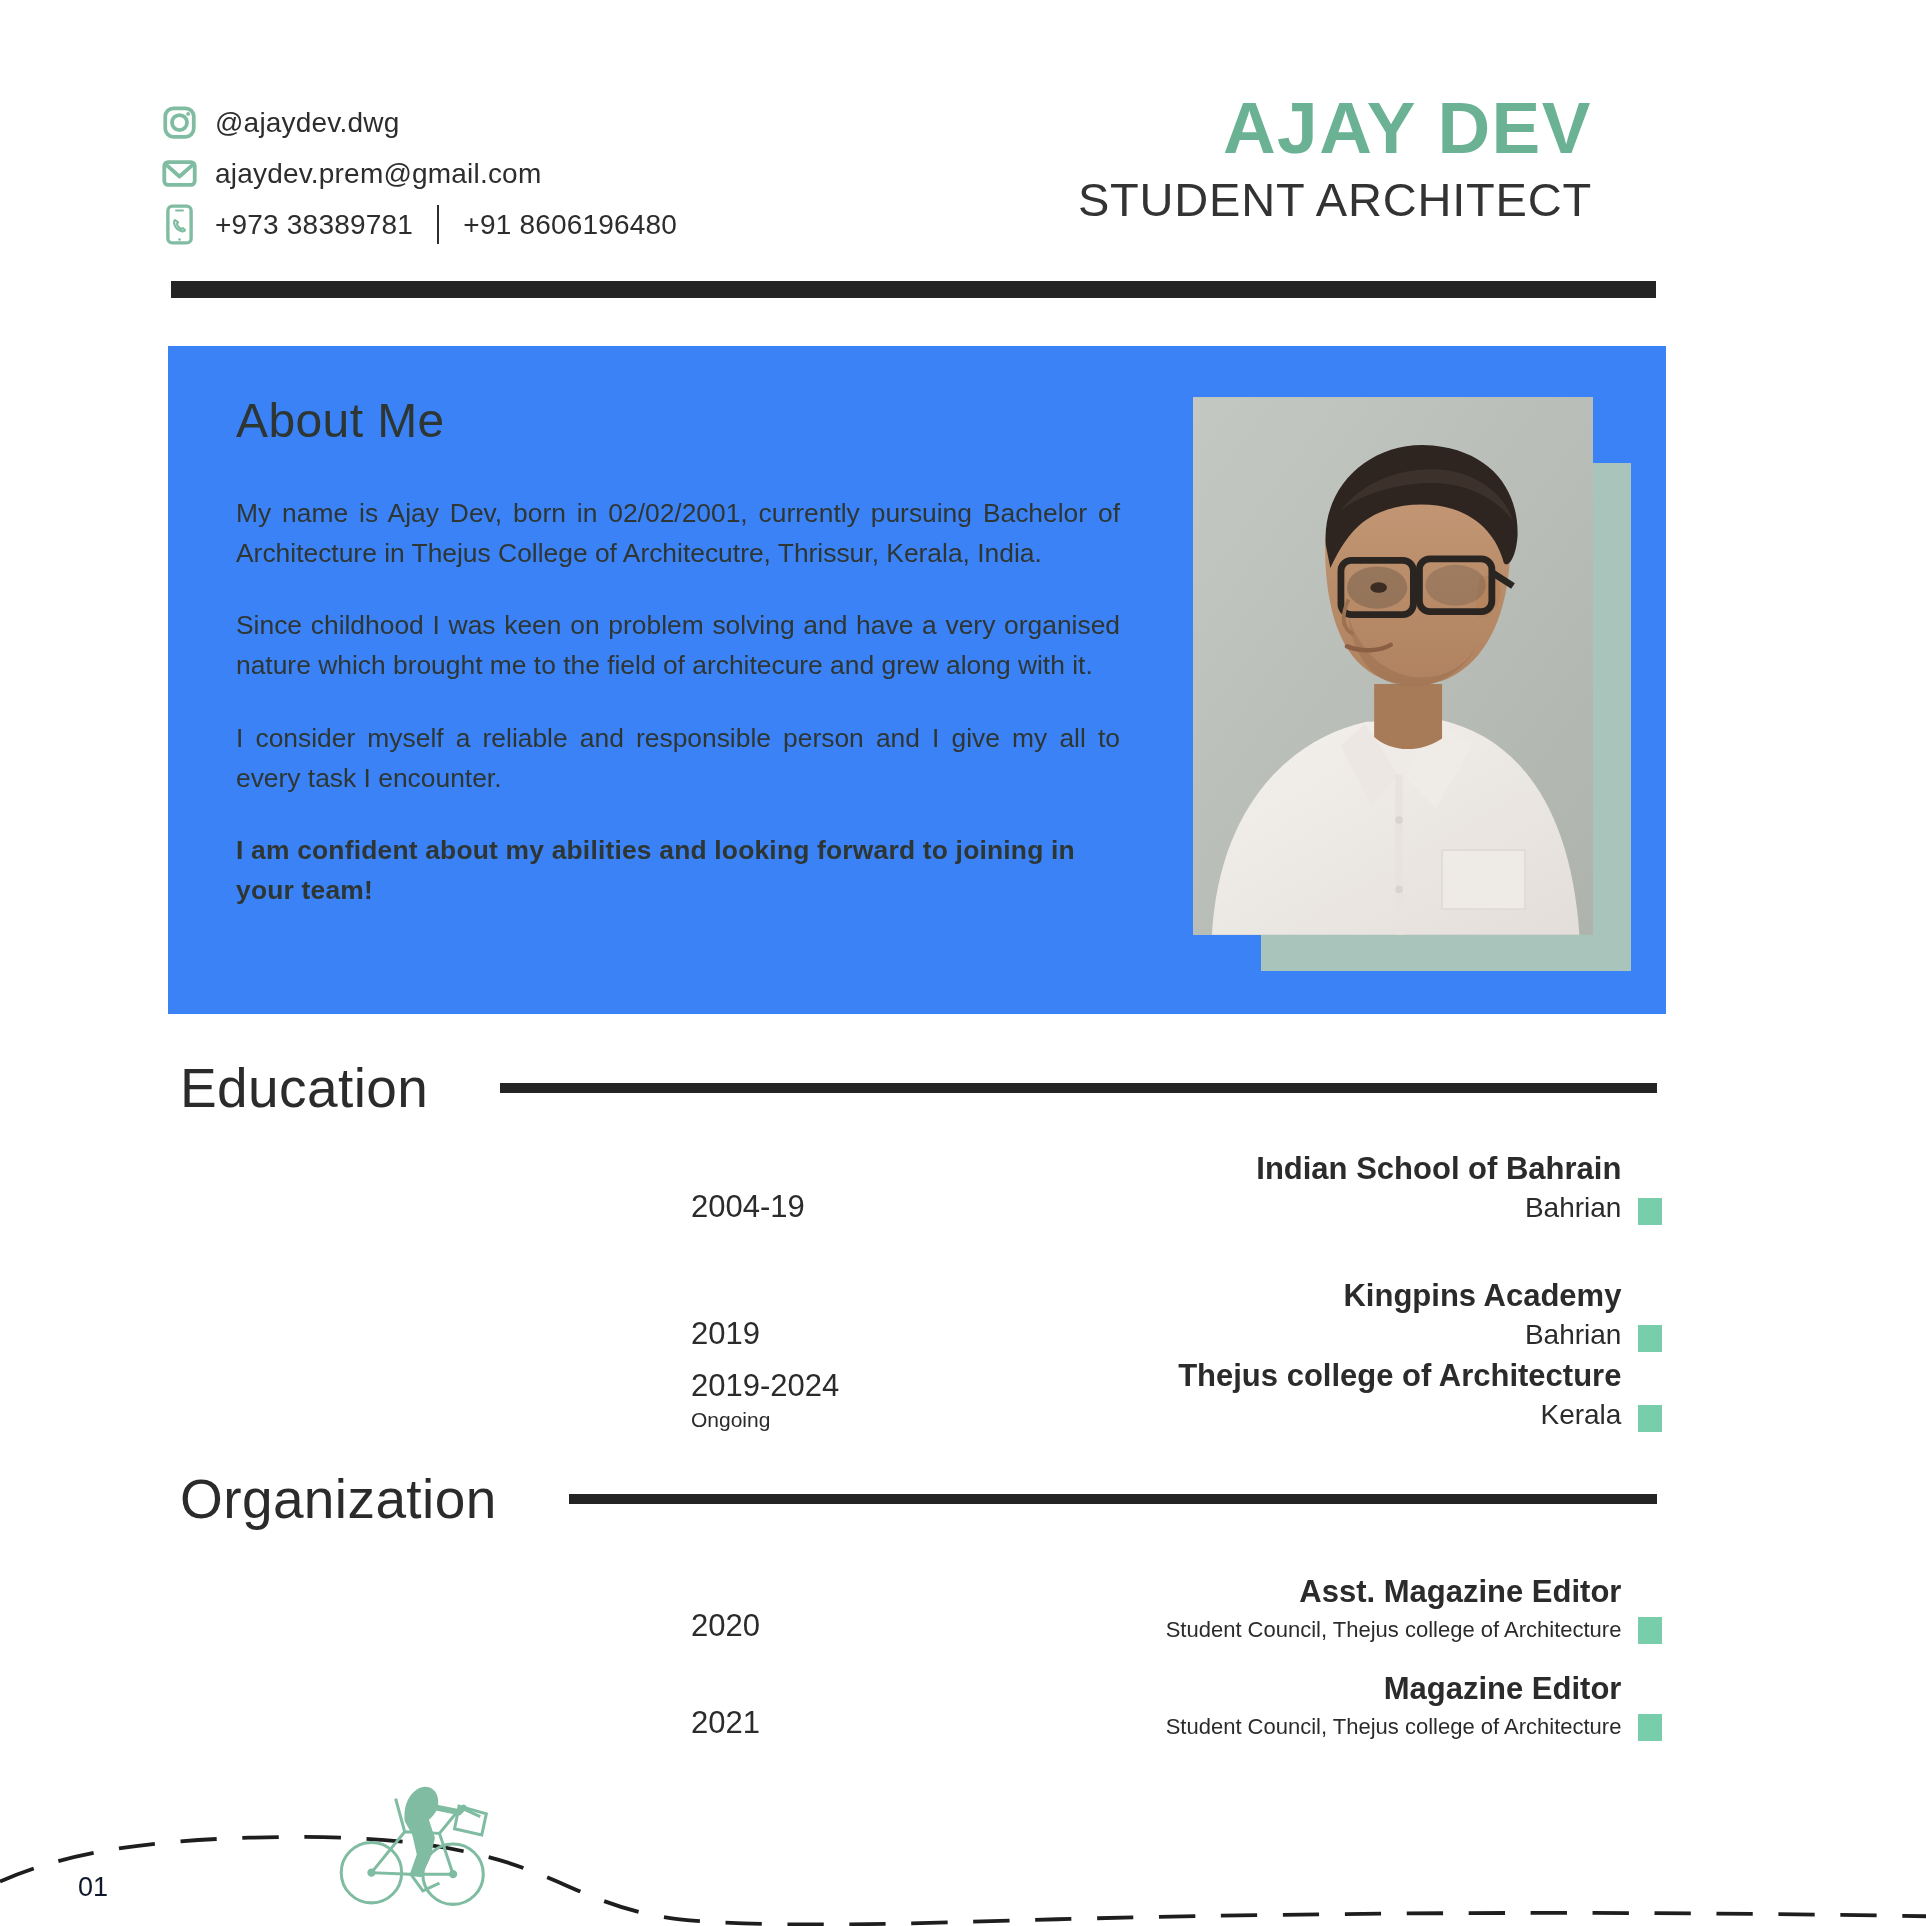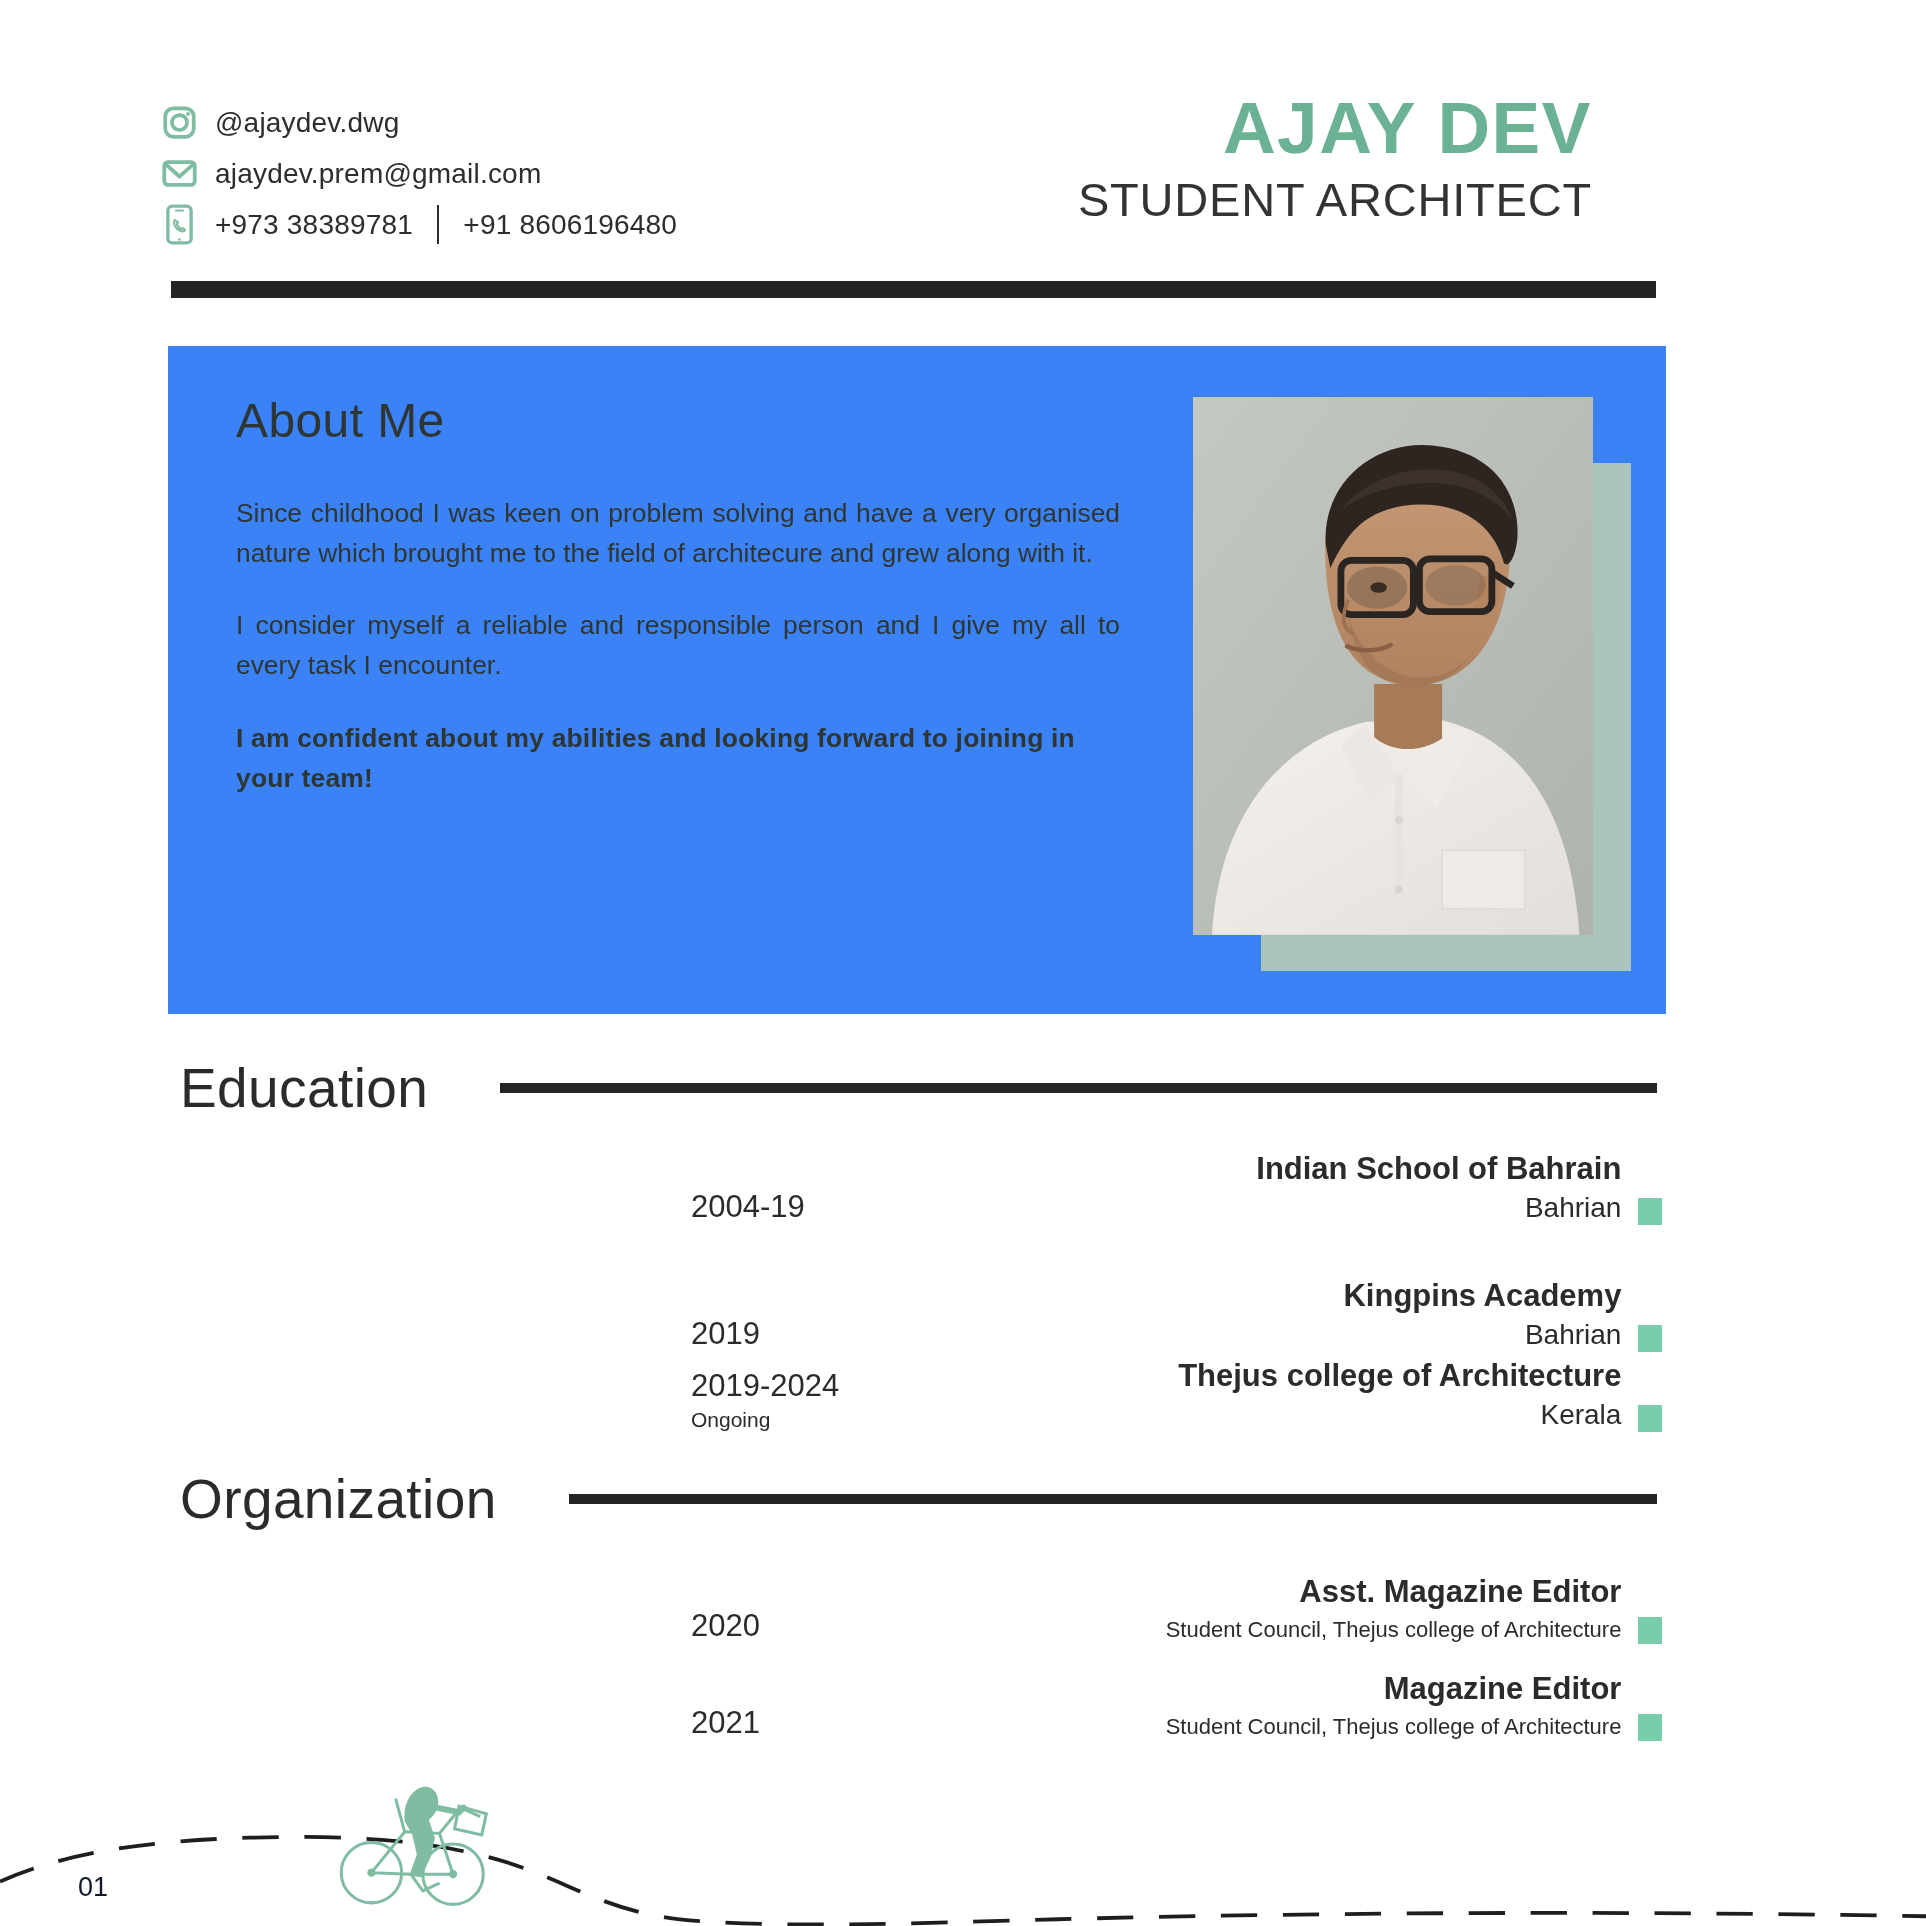--- a/index.html
+++ b/index.html
@@ -301,20 +301,21 @@
   </div>
 
   <div id="header-bar"></div>
 </div>
 
 <div id="about-panel">
 
   <div id="about-heading">About Me</div>
 
   <div id="about-body">
+    <p class="about-para">My name is Ajay Dev, born in 02/02/2001, currently pursuing Bachelor of Architecture in Thejus College of Architecutre, Thrissur, Kerala, India.</p>
     <p class="about-para">Since childhood I was keen on problem solving and have a very organised nature which brought me to the field of architecure and grew along with it.</p>
     <p class="about-para">I consider myself a reliable and responsible person and I give my all to every task I encounter.</p>
     <p class="about-para bold">I am confident about my abilities and looking forward to joining in your team!</p>
   </div>
 
   <div id="portrait-wrap">
     <div id="portrait-shadow"></div>
     <div id="portrait-photo">
       <svg width="400" height="538" viewBox="0 0 530 712">
         <defs>

